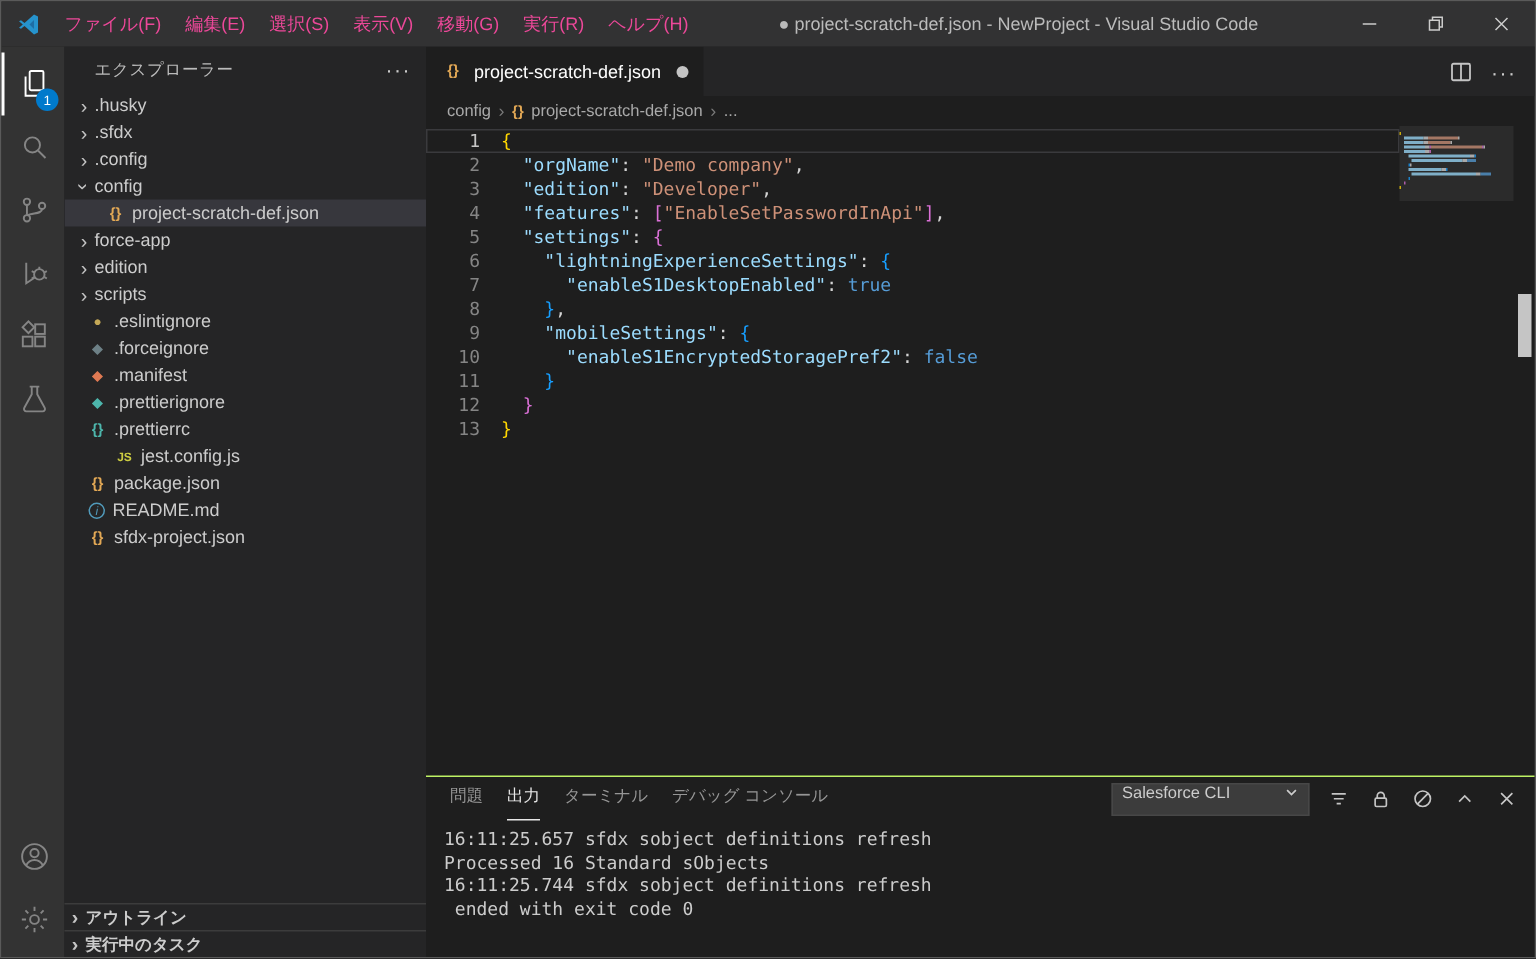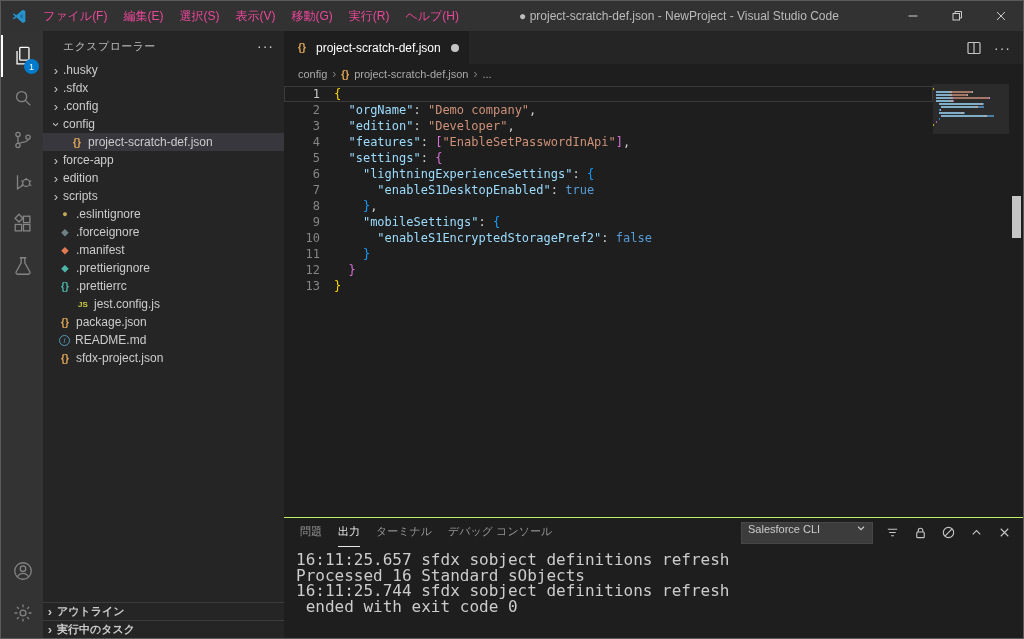--- a/index.html
+++ b/index.html
@@ -88,21 +88,21 @@
   .panel-header { flex:0 0 29px; display:flex; align-items:center; padding:0 10px 0 16px; }
   .panel-tab { margin-right:16px; font-size:11px; color:#969696; height:29px; line-height:27px; cursor:pointer; white-space:nowrap; }
   .panel-tab.active { color:#e7e7e7; border-bottom:1px solid #e7e7e7; }
   .panel-right { margin-left:auto; display:flex; align-items:center; gap:10px; }
   .channel-select { width:132px; height:22px; background:#3c3c3c; border:1px solid #474747; color:#cccccc;
                     font-size:11px; display:flex; justify-content:space-between;
                     padding:0 6px; cursor:pointer; }
   .channel-select svg { width:10px; height:10px; stroke:#cccccc; fill:none; stroke-width:1.4; }
   .panel-icon { width:18px; height:18px; display:flex; align-items:center; justify-content:center; color:#c5c5c5; cursor:pointer; }
   .panel-icon svg { width:15px; height:15px; stroke:currentColor; fill:none; stroke-width:1.2; }
-  .panel-content { flex:1; font-family:"DejaVu Sans Mono", monospace; font-size:16px; line-height:15.5px;
+  .panel-content { flex:1; font-family:"DejaVu Sans Mono", monospace; font-size:12px; line-height:15.5px;
                    padding:5px 0 0 12px; color:#cccccc; overflow:hidden; }
   .out-line { white-space:pre; }
 </style>
 </head>
 <body>
 
 <div class="window">
 
   <div class="titlebar">
     <svg class="logo" viewBox="0 0 24 24">

